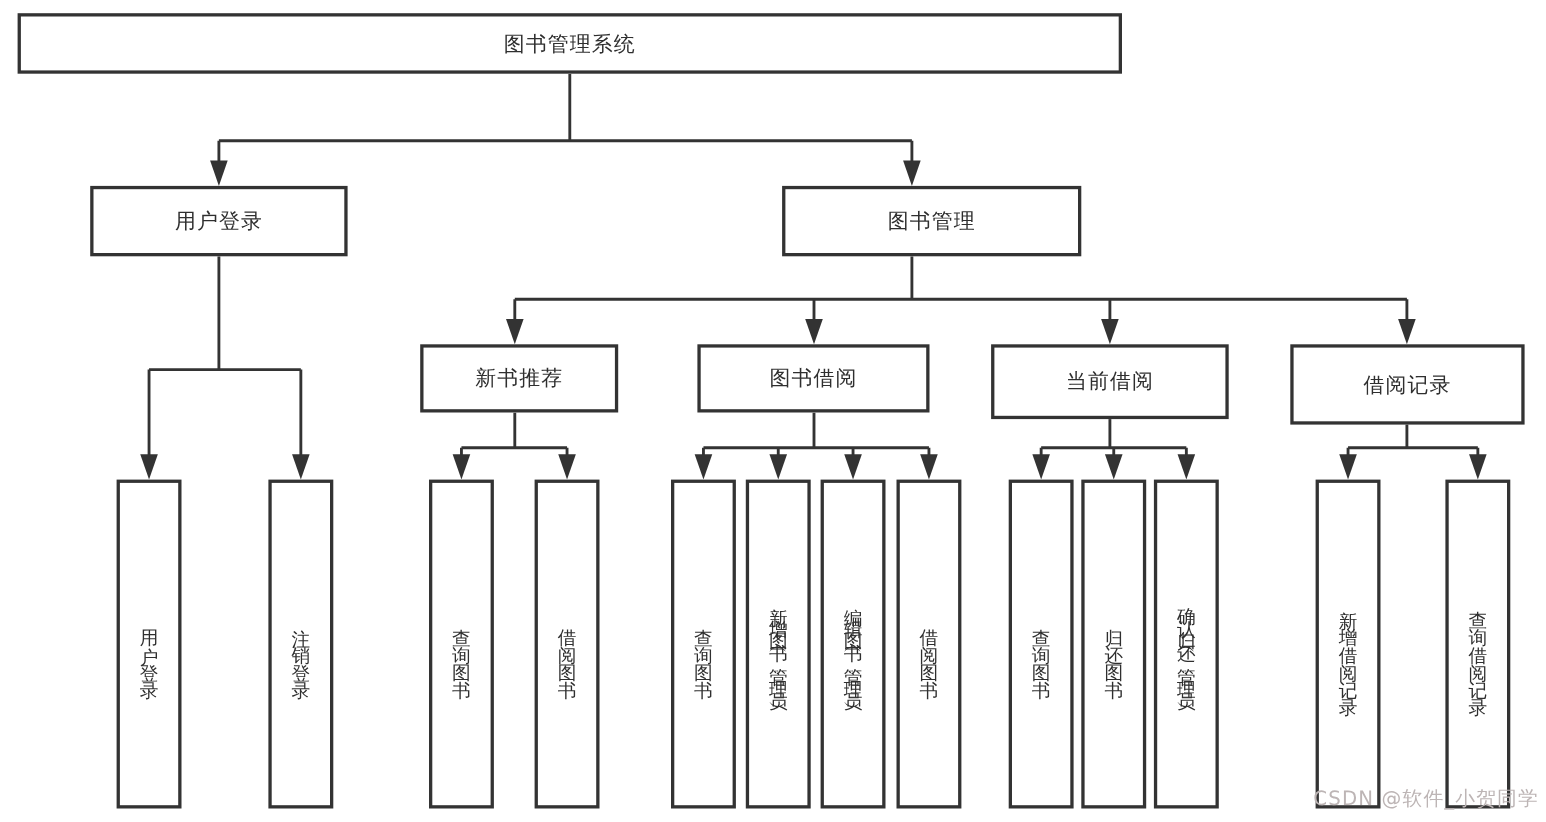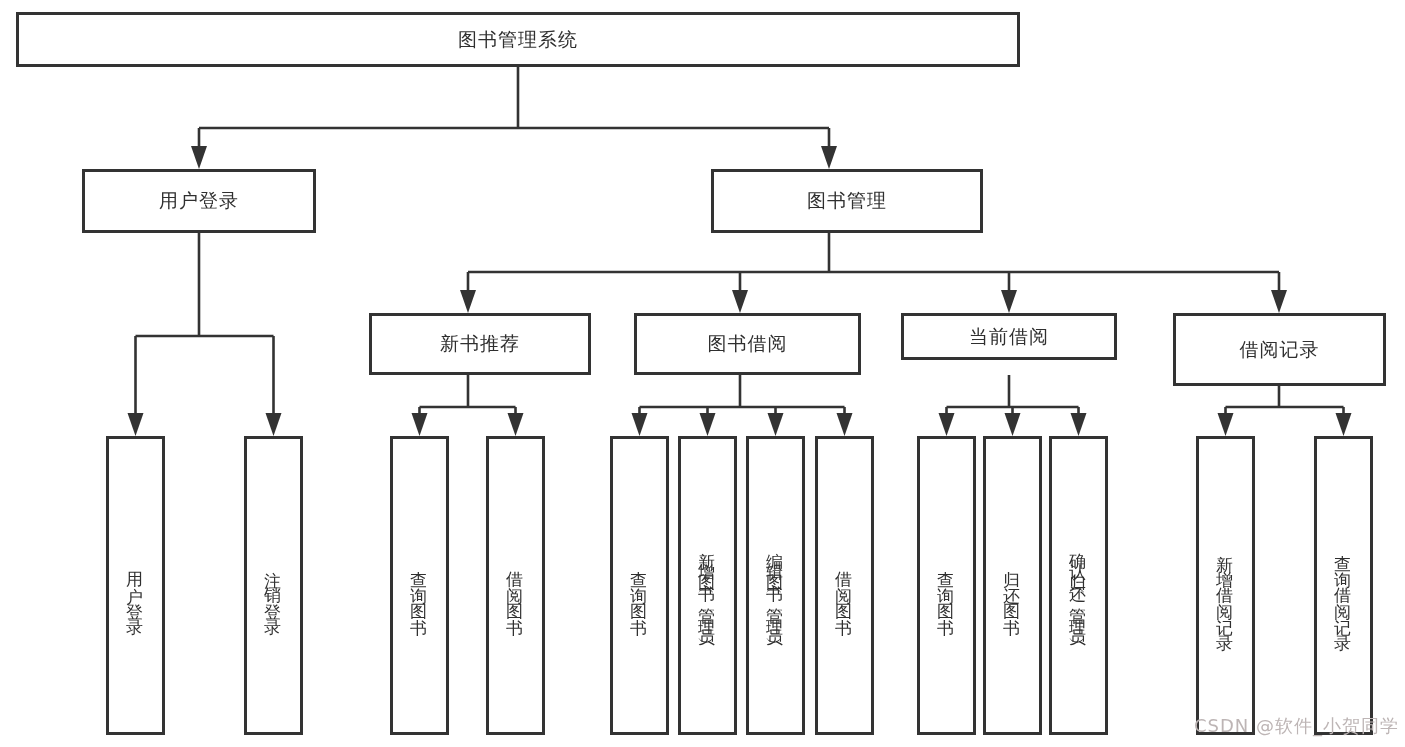--- a/index.html
+++ b/index.html
@@ -89,23 +89,23 @@
       <polygon points="1217.5,413 1233.5,413 1225.5,436"></polygon>
       <polygon points="1335.5,413 1351.5,413 1343.5,436"></polygon>
     </g>
   </svg>
 
   <div class="box h" style="left:16px;top:12px;width:1004px;height:55px">图书管理系统</div>
 
   <div class="box h" style="left:82px;top:169px;width:234px;height:64px">用户登录</div>
   <div class="box h" style="left:711px;top:169px;width:272px;height:64px">图书管理</div>
 
-  <div class="box h" style="left:369px;top:313px;width:222px;height:62px">新书推荐</div>
-  <div class="box h" style="left:634px;top:313px;width:227px;height:62px">图书借阅</div>
-  <div class="box h" style="left:901px;top:313px;width:216px;height:47px">当前借阅</div>
+  <div class="box h" style="left:382px;top:313px;width:180px;height:62px">新书推荐</div>
+  <div class="box h" style="left:634px;top:313px;width:211px;height:62px">图书借阅</div>
+  <div class="box h" style="left:901px;top:313px;width:216px;height:68px">当前借阅</div>
   <div class="box h" style="left:1173px;top:313px;width:213px;height:73px">借阅记录</div>
 
   <div class="box v" style="left:106px;top:436px;width:59px;height:299px">
     <span>用户登录</span>
   </div>
   <div class="box v" style="left:244px;top:436px;width:59px;height:299px">
     <span>注销登录</span>
   </div>
 
   <div class="box v" style="left:390px;top:436px;width:59px;height:299px">

